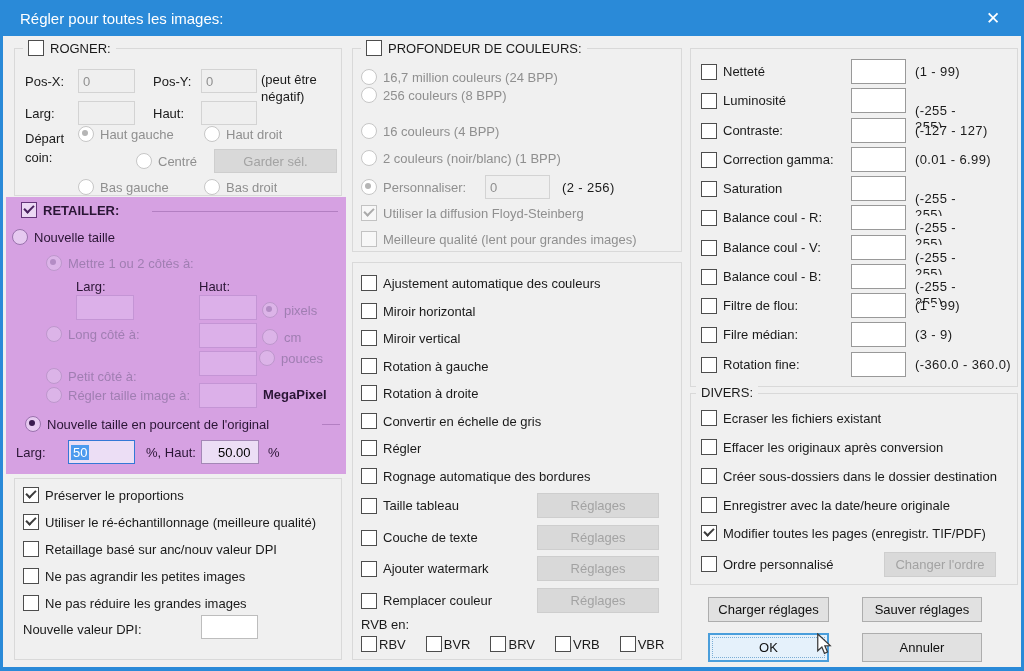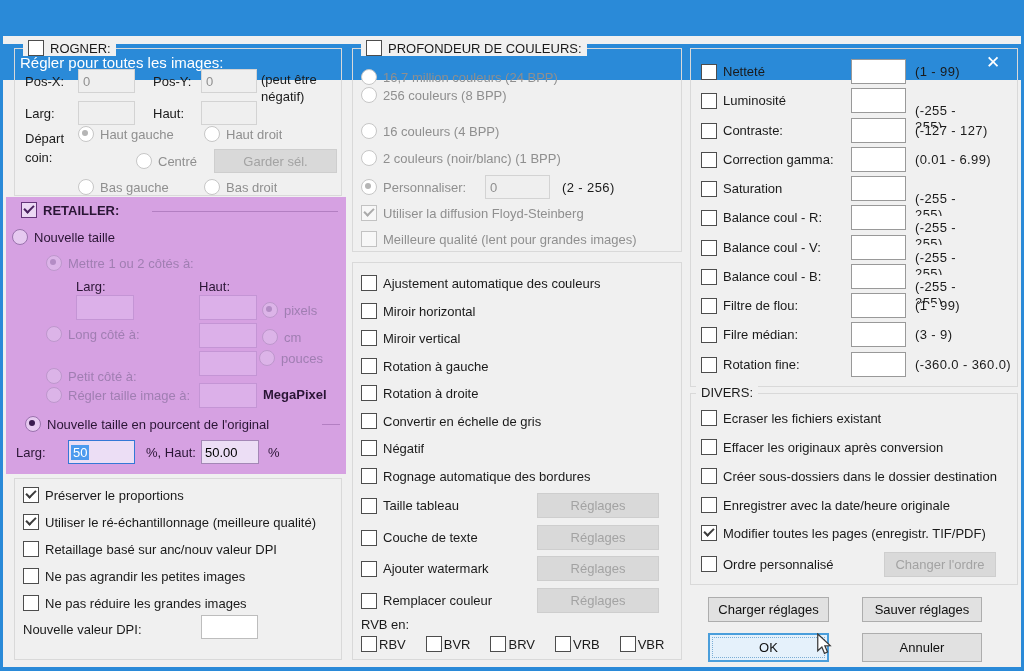--- a/index.html
+++ b/index.html
@@ -1,19 +1,19 @@
 <!DOCTYPE html>
 <html><head>
 <meta charset="utf-8">
 <style>
   html,body{margin:0;padding:0;}
   body{font-family:"Liberation Sans",sans-serif;font-size:13px;color:#1a1a1a;}
   .stage{position:relative;width:1024px;height:671px;overflow:hidden;background:#2a8ad8;}
   .panelbg{position:absolute;left:3px;right:3px;top:36px;bottom:4px;background:#f0f0f0;}
-  .titlebar{position:absolute;left:0;top:0;width:1024px;height:36px;background:#2a8ad8;display:flex;align-items:center;margin-top:44px;}
+  .titlebar{position:absolute;left:0;top:0;width:1024px;height:36px;background:#2a8ad8;display:flex;align-items:center;}
   .title{color:#fff;font-size:15px;margin-left:20px;}
   .close{position:absolute;right:10px;top:0;width:42px;height:36px;display:flex;align-items:center;justify-content:center;color:#fff;font-size:17px;cursor:default;}
   .abs{position:absolute;}
   .gbox{position:absolute;border:1px solid #d9d9d9;}
   .glabel{position:absolute;top:-9px;left:8px;background:#f0f0f0;padding:0 5px;display:flex;align-items:center;gap:6px;white-space:nowrap;}
   .row{display:flex;align-items:center;gap:6px;white-space:nowrap;overflow:hidden;}
   .lbl{white-space:nowrap;}
   .mut{color:#8f8f8f;}
   
   .cb{width:14px;height:14px;border:1px solid #4d4d4d;background:#fff;position:relative;flex:none;display:inline-block;}
@@ -37,21 +37,21 @@
   .purple{position:absolute;left:6px;top:197px;width:340px;height:277px;background:#d6a1e2;color:#2a1535;}
   .purple .hline{position:absolute;height:1px;background:rgba(90,40,110,0.28);}
   .pmut{color:#a07eb2;}
   .purple .cb{border-color:#643579;background:#ecd8f4;}
   .purple .cb.checked::after{border-color:#4a2260;}
   .purple .rb{border-color:#9a72ad;background:#e6c9f0;}
   .purple .rb.checked::after{background:#3a1b4f;}
   .purple .rb.dis{border-color:#bd97cc;background:#dcb4e8;}
   .purple .rb.dis.checked::after{background:#b48cc5;}
   .pinp{background:#dcb0e9;border:1px solid #c495d5;box-sizing:border-box;}
-  .pinp2{background:#ecdef5;border:1px solid #a487b6;box-sizing:border-box;display:flex;align-items:center;padding:1px 3px;color:#000;font-size:13px;}
+  .pinp2{background:#ecdef5;border:1px solid #a487b6;box-sizing:border-box;display:flex;align-items:center;padding:1px 16px;color:#000;font-size:13px;}
   .focusinp{background:#ecdef5;border:1px solid #3478d6;box-sizing:border-box;display:flex;align-items:center;padding:1px 2px;font-size:13px;}
   .selhl{background:#4d9aee;color:#fff;padding:0 2px;}
   .bold{font-weight:700;}
   .hdr{font-weight:700;}
   
   .adjrow{position:absolute;left:10px;right:4px;height:25px;display:flex;align-items:center;}
   .adjlab{width:128px;margin-left:6px;white-space:nowrap;overflow:hidden;}
   .range{margin-left:9px;white-space:nowrap;letter-spacing:0.4px;}
   .rangewrap{margin-left:9px;width:58px;height:25px;overflow:hidden;line-height:16px;align-self:flex-start;margin-top:15px;letter-spacing:0.4px;}
   .cursor{position:absolute;left:812px;top:633px;width:23px;height:23px;}
@@ -257,21 +257,21 @@
     <div class="abs row" style="left:8px;top:122px">
       <span class="cb"></span>
       <span class="lbl">Rotation à droite</span>
     </div>
     <div class="abs row" style="left:8px;top:150px">
       <span class="cb"></span>
       <span class="lbl">Convertir en échelle de gris</span>
     </div>
     <div class="abs row" style="left:8px;top:177px">
       <span class="cb"></span>
-      <span class="lbl">Négatif</span>
+      <span class="lbl">Régler</span>
     </div>
     <div class="abs row" style="left:8px;top:205px">
       <span class="cb"></span>
       <span class="lbl">Rognage automatique des bordures</span>
     </div>
 
     <div class="abs row" style="left:8px;top:230px;width:312px">
       <span class="cb"></span>
       <span class="lbl" style="flex:1">Taille tableau</span>
       <span class="btn dis" style="width:122px;height:25px;margin-right:14px">Réglages</span>

